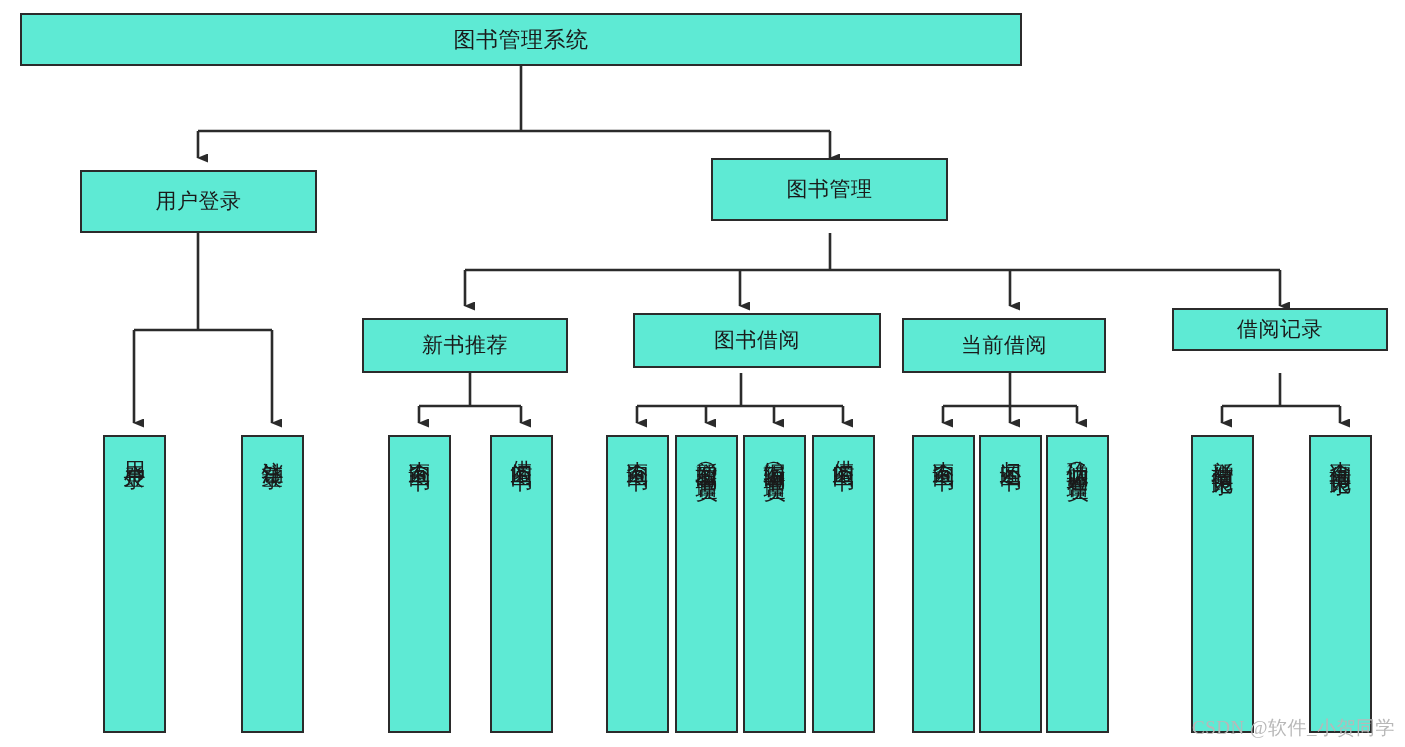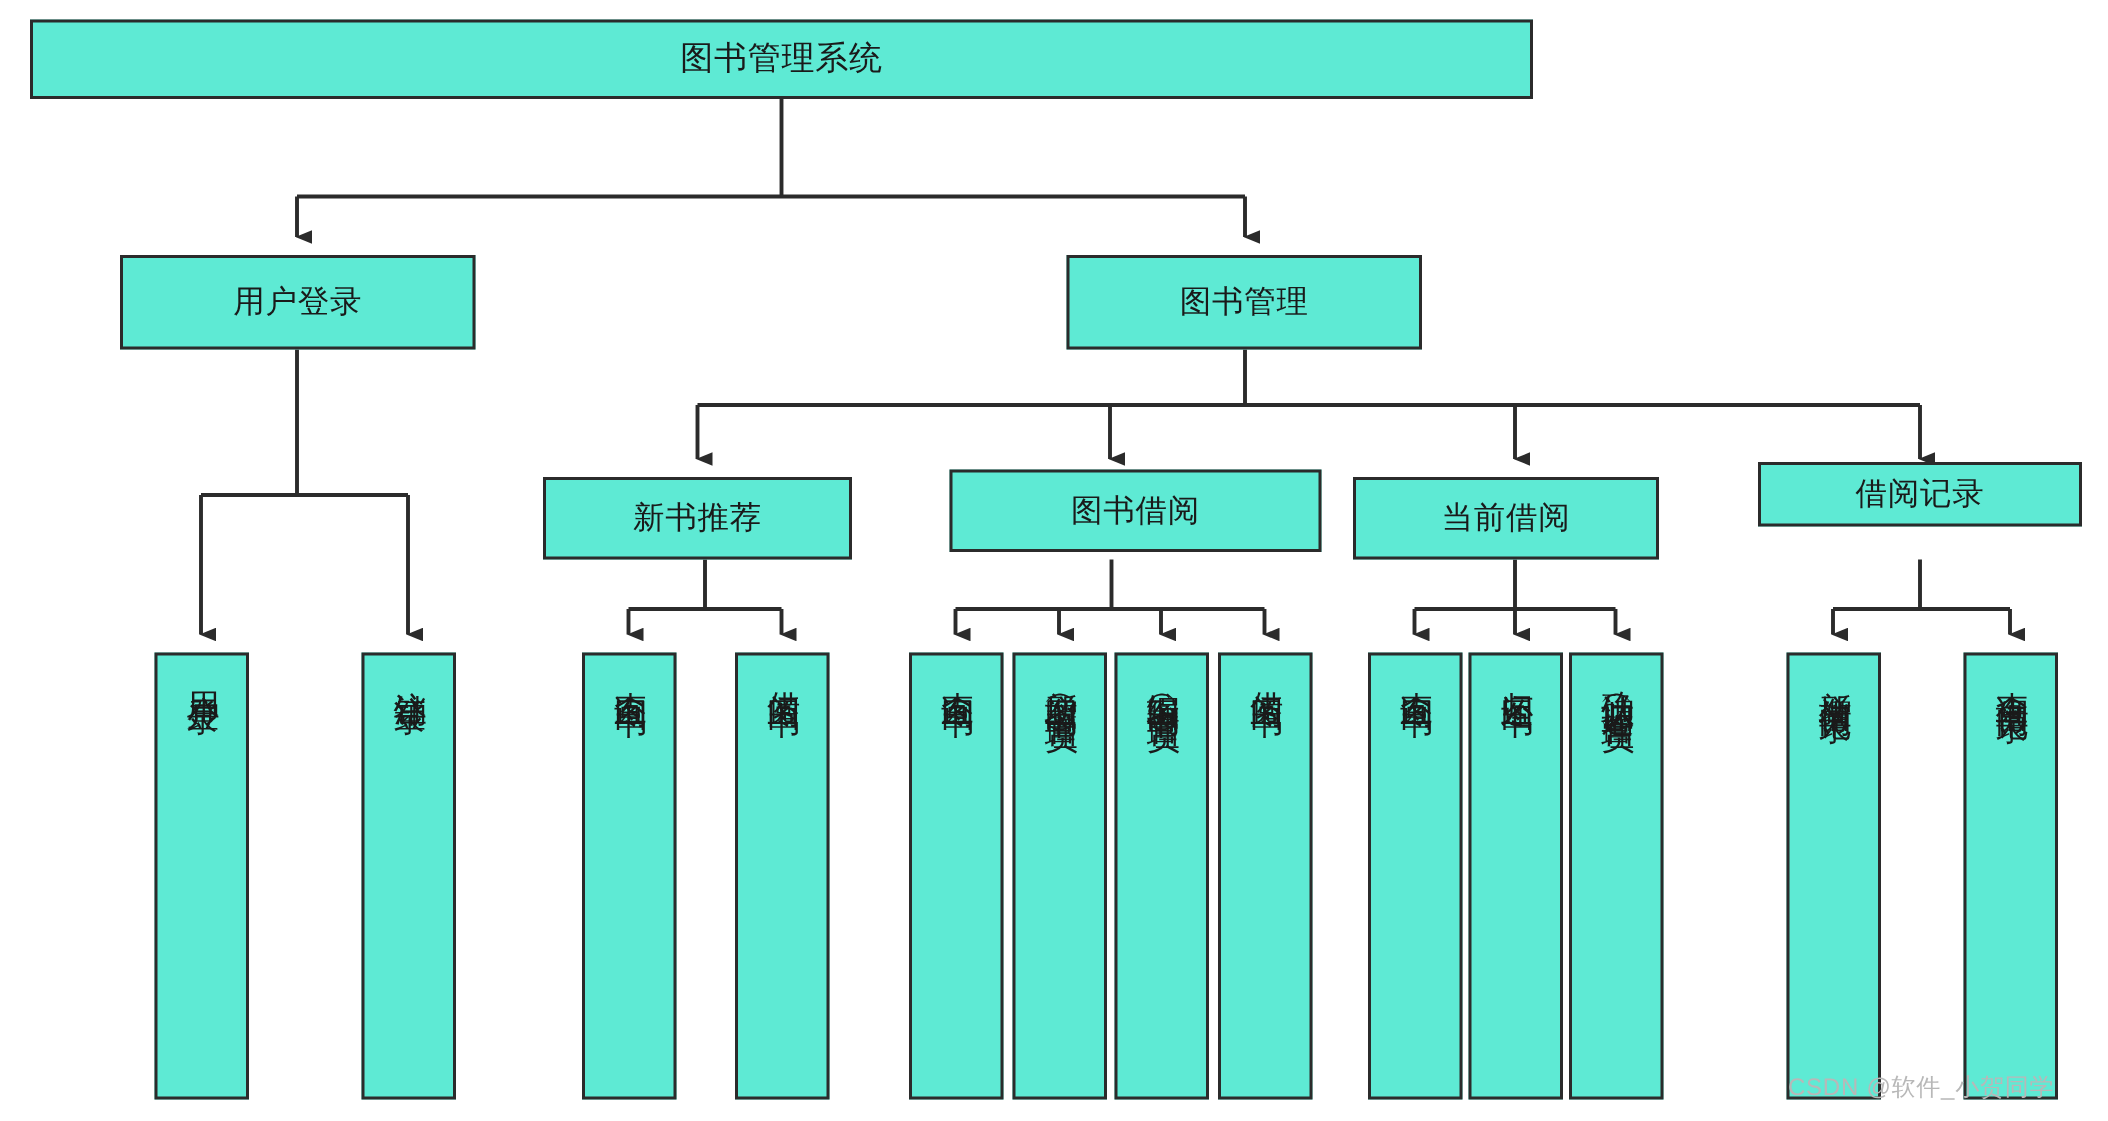--- a/index.html
+++ b/index.html
@@ -55,24 +55,24 @@
     writing-mode: vertical-rl;
     text-orientation: upright;
     font-size: 22px;
     letter-spacing: 3px;
     line-height: 1;
     white-space: nowrap;
   }
   .watermark {
     position: absolute;
     color: #b8b8b8;
-    font-size: 16px;
+    font-size: 19px;
     letter-spacing: 0.5px;
     white-space: nowrap;
-    font-family: Liberation Sans, sans-serif;
+    font-family: Liberation Serif, serif;
   }
 </style>
 </head>
 <body>
 
 <div id="canvas">
 
   <svg class="edges" viewBox="0 0 1405 747">
     <defs>
       <marker id="arrow" markerWidth="9" markerHeight="11" refX="4.5" refY="10" orient="auto" markerUnits="userSpaceOnUse">
@@ -123,21 +123,21 @@
     </g>
   </svg>
 
   <div class="node root horiz" style="left:20px; top:13px; width:1002px; height:53px;">
     <span class="label">图书管理系统</span>
   </div>
 
   <div class="node horiz" style="left:80px; top:170px; width:237px; height:63px;">
     <span class="label">用户登录</span>
   </div>
-  <div class="node horiz" style="left:711px; top:170px; width:237px; height:63px;">
+  <div class="node horiz" style="left:711px; top:158px; width:237px; height:63px;">
     <span class="label">图书管理</span>
   </div>
 
   <div class="node horiz" style="left:362px; top:318px; width:206px; height:55px;">
     <span class="label">新书推荐</span>
   </div>
   <div class="node horiz" style="left:633px; top:313px; width:248px; height:55px;">
     <span class="label">图书借阅</span>
   </div>
   <div class="node horiz" style="left:902px; top:318px; width:204px; height:55px;">

